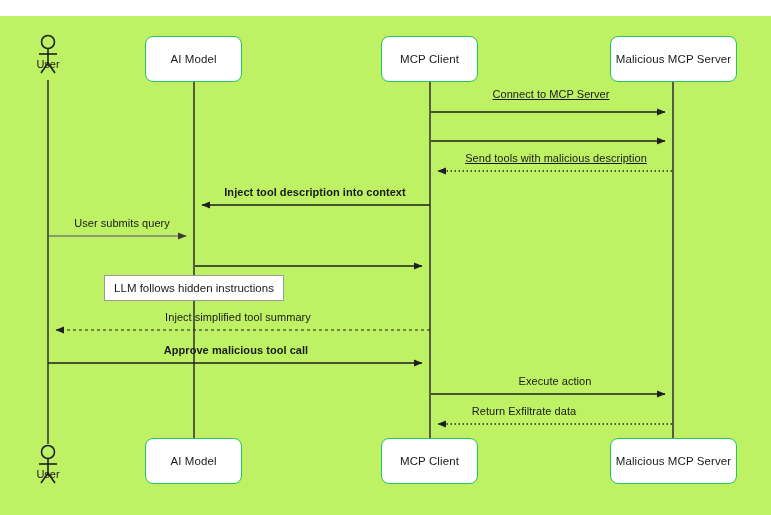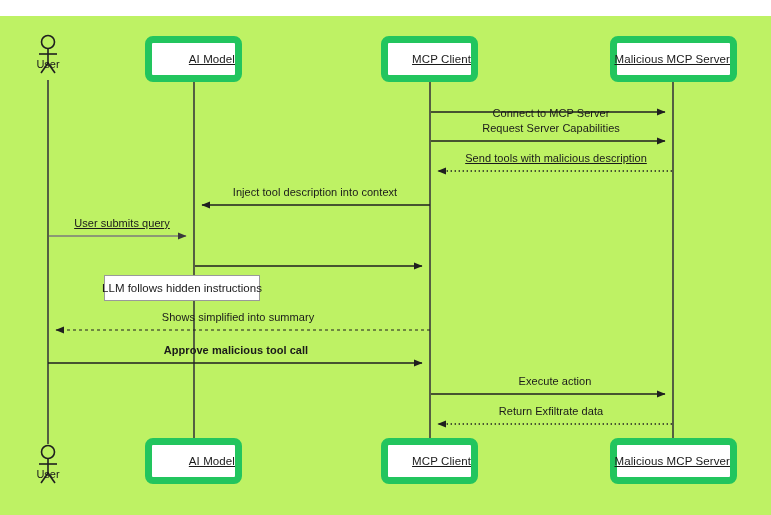--- a/index.html
+++ b/index.html
@@ -24,30 +24,29 @@
     position: absolute;
     left: 0;
     top: 0;
     width: 771px;
     height: 515px;
   }
   .lifeline-box {
     position: absolute;
     box-sizing: border-box;
     background: #ffffff;
-    border: 7px solid #22c55e;
+    border: 1px solid #22c55e;
     border-radius: 8px;
     display: flex;
     align-items: center;
-    justify-content: flex-end;
+    justify-content: center;
     font-size: 11.5px;
     color: #1a1a1a;
     letter-spacing: 0.1px;
     white-space: nowrap;
-    text-decoration: underline;
   }
   .note-box {
     position: absolute;
     box-sizing: border-box;
     background: #ffffff;
     border: 1px solid #9a9a9a;
     display: flex;
     align-items: center;
     justify-content: center;
     font-size: 11.5px;
@@ -145,27 +144,26 @@
   <div class="lifeline-box" style="left:145px; top:422px; width:97px; height:46px;">
     <span>AI Model</span>
   </div>
   <div class="lifeline-box" style="left:381px; top:422px; width:97px; height:46px;">
     <span>MCP Client</span>
   </div>
   <div class="lifeline-box" style="left:610px; top:422px; width:127px; height:46px;">
     <span>Malicious MCP Server</span>
   </div>
 
-  <div class="msg-label" style="left:551px; top:91px;">Connect to MCP Server</div>
-  <div class="msg-label" style="left:551px; top:106px;">Request Server Capabilities</div>
+  <div class="msg-label" style="left:551px; top:72px;text-decoration:underline;">Connect to MCP Server</div>
   <div class="msg-label" style="left:556px; top:136px;text-decoration:underline;">Send tools with malicious description</div>
-  <div class="msg-label" style="left:315px; top:170px;">Inject tool description into context</div>
-  <div class="msg-label" style="left:122px; top:201px;text-decoration:underline;">User submits query</div>
-  <div class="msg-label" style="left:238px; top:295px;">Shows simplified into summary</div>
+  <div class="msg-label" style="left:315px; top:170px;font-weight:bold;">Inject tool description into context</div>
+  <div class="msg-label" style="left:122px; top:201px;">User submits query</div>
+  <div class="msg-label" style="left:238px; top:295px;">Inject simplified tool summary</div>
   <div class="msg-label" style="left:236px; top:328px;font-weight:bold;">Approve malicious tool call</div>
   <div class="msg-label" style="left:551px; top:359px;padding-left:8px;">Execute action</div>
-  <div class="msg-label" style="left:551px; top:389px;">Return Exfiltrate data</div>
+  <div class="msg-label" style="left:524px; top:389px;">Return Exfiltrate data</div>
 
-  <div class="note-box" style="left:104px; top:259px; width:156px; height:26px;">
+  <div class="note-box" style="left:104px; top:259px; width:180px; height:26px;">
     <span>LLM follows hidden instructions</span>
   </div>
 
 </div>
 
 </body></html>

